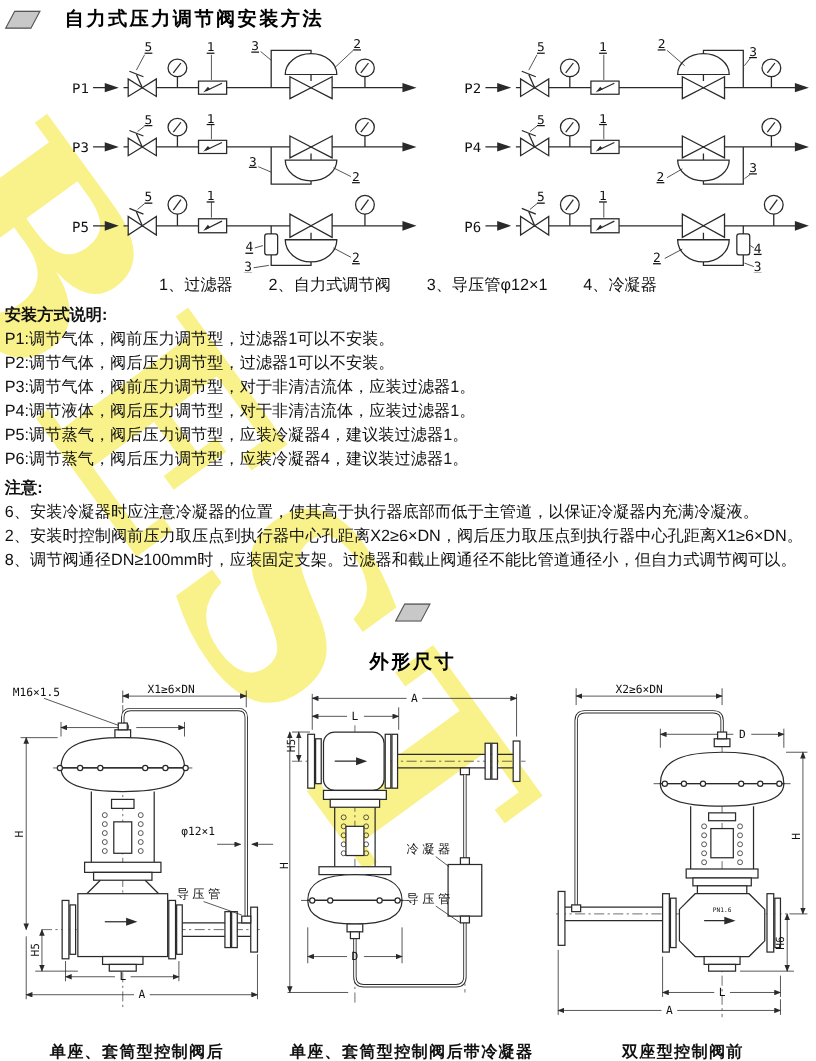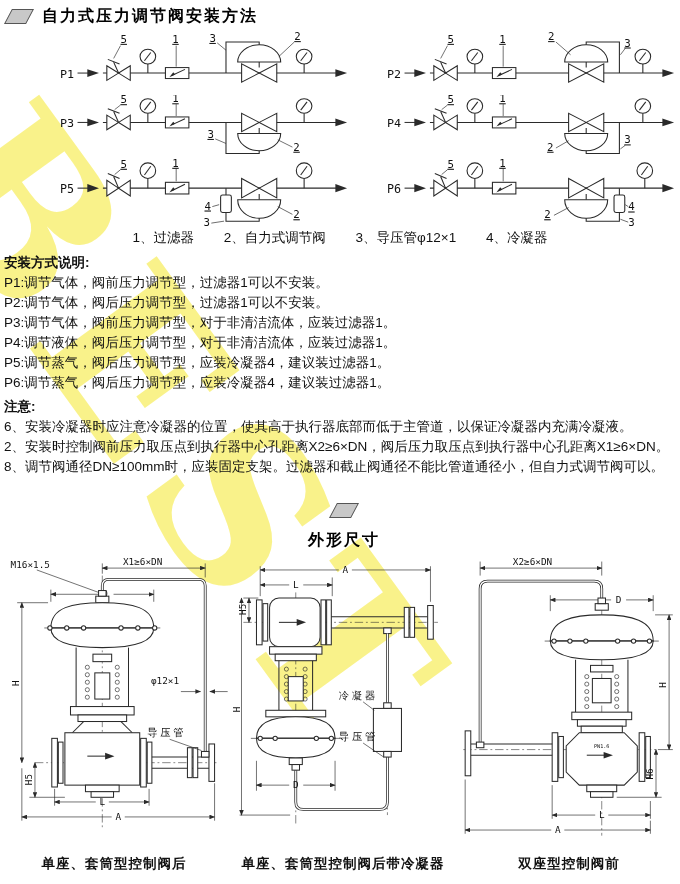--- a/index.html
+++ b/index.html
@@ -2,21 +2,21 @@
 <html><head>
 <meta charset="utf-8">
 <style>
   html,body{margin:0;padding:0;background:#fff;}
   .page{position:relative;width:680px;height:884px;background:#fff;overflow:hidden;
         font-family:"Liberation Sans",sans-serif;color:#111;}
   .wm{position:absolute;left:70px;top:60px;z-index:0;transform:rotate(54deg);transform-origin:0 0;
       font-size:215px;font-weight:bold;letter-spacing:18px;color:#f8ef6e;opacity:.8;
       font-family:"DejaVu Serif",serif;pointer-events:none;white-space:nowrap;}
   .content{position:relative;z-index:1;}
-  .sec-head{display:flex;align-items:center;gap:12px;padding:6px 0 2px 8px;}
+  .sec-head{display:flex;align-items:center;gap:24px;padding:6px 0 2px 8px;}
   .para-icon{display:inline-block;width:20px;height:13px;background:#c8c8c8;border:1.5px solid #555;
              transform:skewX(-28deg);}
   .sec-title{font-size:16px;font-weight:bold;color:#000;letter-spacing:2px;}
   .diagram-grid{display:grid;grid-template-columns:293px 293px;column-gap:34px;row-gap:0;
                 margin:2px 0 0 58px;}
   .schem{display:block;}
   .legend{margin:2px 0 2px 0;text-align:center;font-size:13.5px;}
   .legend span{margin:0 13px;text-align:right;}
   .txtblock{padding:4px 4px 0 4px;font-size:13.5px;line-height:20px;}
   .txtblock .hd{font-weight:bold;}

